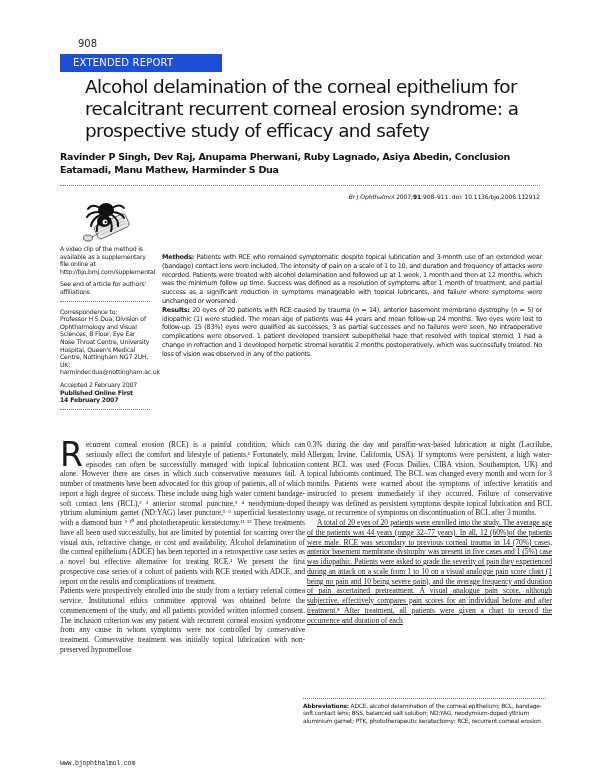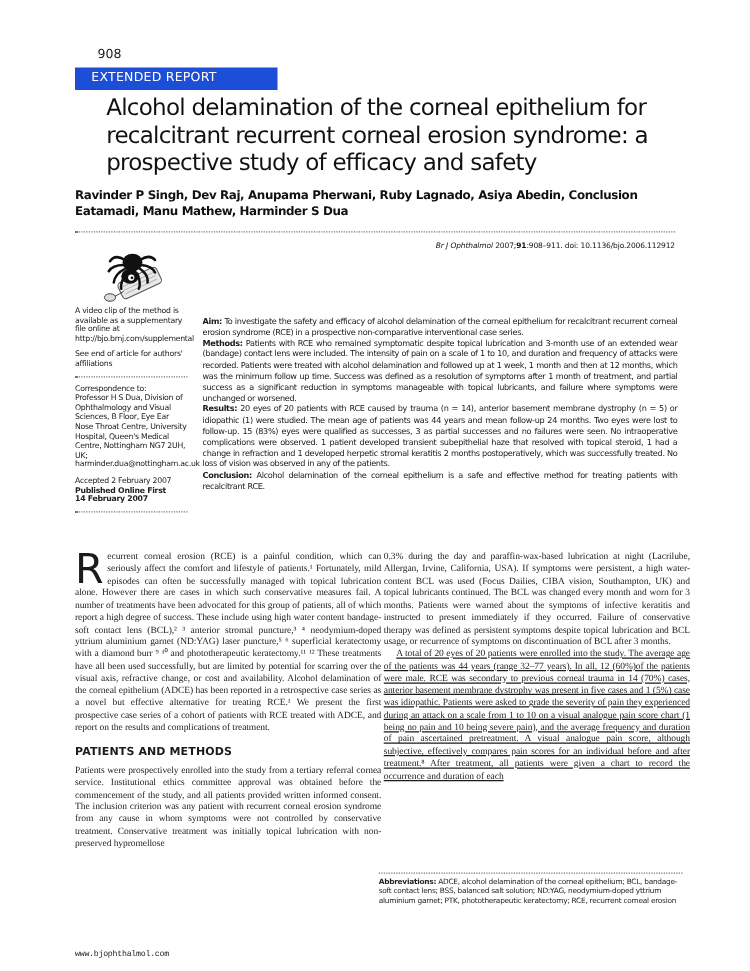--- a/index.html
+++ b/index.html
@@ -79,29 +79,26 @@
   </p>
   <p>
     <span>Accepted 2 February 2007</span><br>
     <b>Published Online First</b><br>
     <b>14 February 2007</b>
   </p>
   <div class="dots"></div>
 </div>
 
 <div class="abs abstract">
-  <p><b>Aim:</b><span> To investigate the safety and efficacy of alcohol delamination of the corneal epithelium for recalcitrant recurrent corneal erosion syndrome (RCE) in a prospective non-comparative interventional case series.</span></p>
   <p><b>Methods:</b><span> Patients with RCE who remained symptomatic despite topical lubrication and 3-month use of an extended wear (bandage) contact lens were included. The intensity of pain on a scale of 1 to 10, and duration and frequency of attacks were recorded. Patients were treated with alcohol delamination and followed up at 1 week, 1 month and then at 12 months, which was the minimum follow up time. Success was defined as a resolution of symptoms after 1 month of treatment, and partial success as a significant reduction in symptoms manageable with topical lubricants, and failure where symptoms were unchanged or worsened.</span></p>
   <p><b>Results:</b><span> 20 eyes of 20 patients with RCE caused by trauma (n = 14), anterior basement membrane dystrophy (n = 5) or idiopathic (1) were studied. The mean age of patients was 44 years and mean follow-up 24 months. Two eyes were lost to follow-up. 15 (83%) eyes were qualified as successes, 3 as partial successes and no failures were seen. No intraoperative complications were observed. 1 patient developed transient subepithelial haze that resolved with topical steroid, 1 had a change in refraction and 1 developed herpetic stromal keratitis 2 months postoperatively, which was successfully treated. No loss of vision was observed in any of the patients.</span></p>
-  <p><b>Conclusion:</b><span> Alcohol delamination of the corneal epithelium is a safe and effective method for treating patients with recalcitrant RCE.</span></p>
 </div>
 
 <div class="abs col col1">
   <p><span class="dropcap">R</span><span>ecurrent corneal erosion (RCE) is a painful condition, which can seriously affect the comfort and lifestyle of patients.¹ Fortunately, mild episodes can often be successfully managed with topical lubrication alone. However there are cases in which such conservative measures fail. A number of treatments have been advocated for this group of patients, all of which report a high degree of success. These include using high water content bandage-soft contact lens (BCL),² ³ anterior stromal puncture,³ ⁴ neodymium-doped yttrium aluminium garnet (ND:YAG) laser puncture,⁵ ⁶ superficial keratectomy with a diamond burr ⁹ ¹⁰ and phototherapeutic keratectomy.¹¹ ¹² These treatments have all been used successfully, but are limited by potential for scarring over the visual axis, refractive change, or cost and availability. Alcohol delamination of the corneal epithelium (ADCE) has been reported in a retrospective case series as a novel but effective alternative for treating RCE.¹ We present the first prospective case series of a cohort of patients with RCE treated with ADCE, and report on the results and complications of treatment.</span></p>
-  <p class="sechead">PATIENTS AND METHODS</p>
   <p>Patients were prospectively enrolled into the study from a tertiary referral cornea service. Institutional ethics committee approval was obtained before the commencement of the study, and all patients provided written informed consent. The inclusion criterion was any patient with recurrent corneal erosion syndrome from any cause in whom symptoms were not controlled by conservative treatment. Conservative treatment was initially topical lubrication with non-preserved hypromellose</p>
 </div>
 
 <div class="abs col col2">
   <p>0.3% during the day and paraffin-wax-based lubrication at night (Lacrilube, Allergan, Irvine, California, USA). If symptoms were persistent, a high water-content BCL was used (Focus Dailies, CIBA vision, Southampton, UK) and topical lubricants continued. The BCL was changed every month and worn for 3 months. Patients were warned about the symptoms of infective keratitis and instructed to present immediately if they occurred. Failure of conservative therapy was defined as persistent symptoms despite topical lubrication and BCL usage, or recurrence of symptoms on discontinuation of BCL after 3 months.</p>
   <p class="indent">A total of 20 eyes of 20 patients were enrolled into the study. The average age of the patients was 44 years (range 32–77 years). In all, 12 (60%)of the patients were male. RCE was secondary to previous corneal trauma in 14 (70%) cases, anterior basement membrane dystrophy was present in five cases and 1 (5%) case was idiopathic. Patients were asked to grade the severity of pain they experienced during an attack on a scale from 1 to 10 on a visual analogue pain score chart (1 being no pain and 10 being severe pain), and the average frequency and duration of pain ascertained pretreatment. A visual analogue pain score, although subjective, effectively compares pain scores for an individual before and after treatment.⁸ After treatment, all patients were given a chart to record the occurrence and duration of each</p>
 </div>
 
 <div class="abs dots dots2"></div>
 

